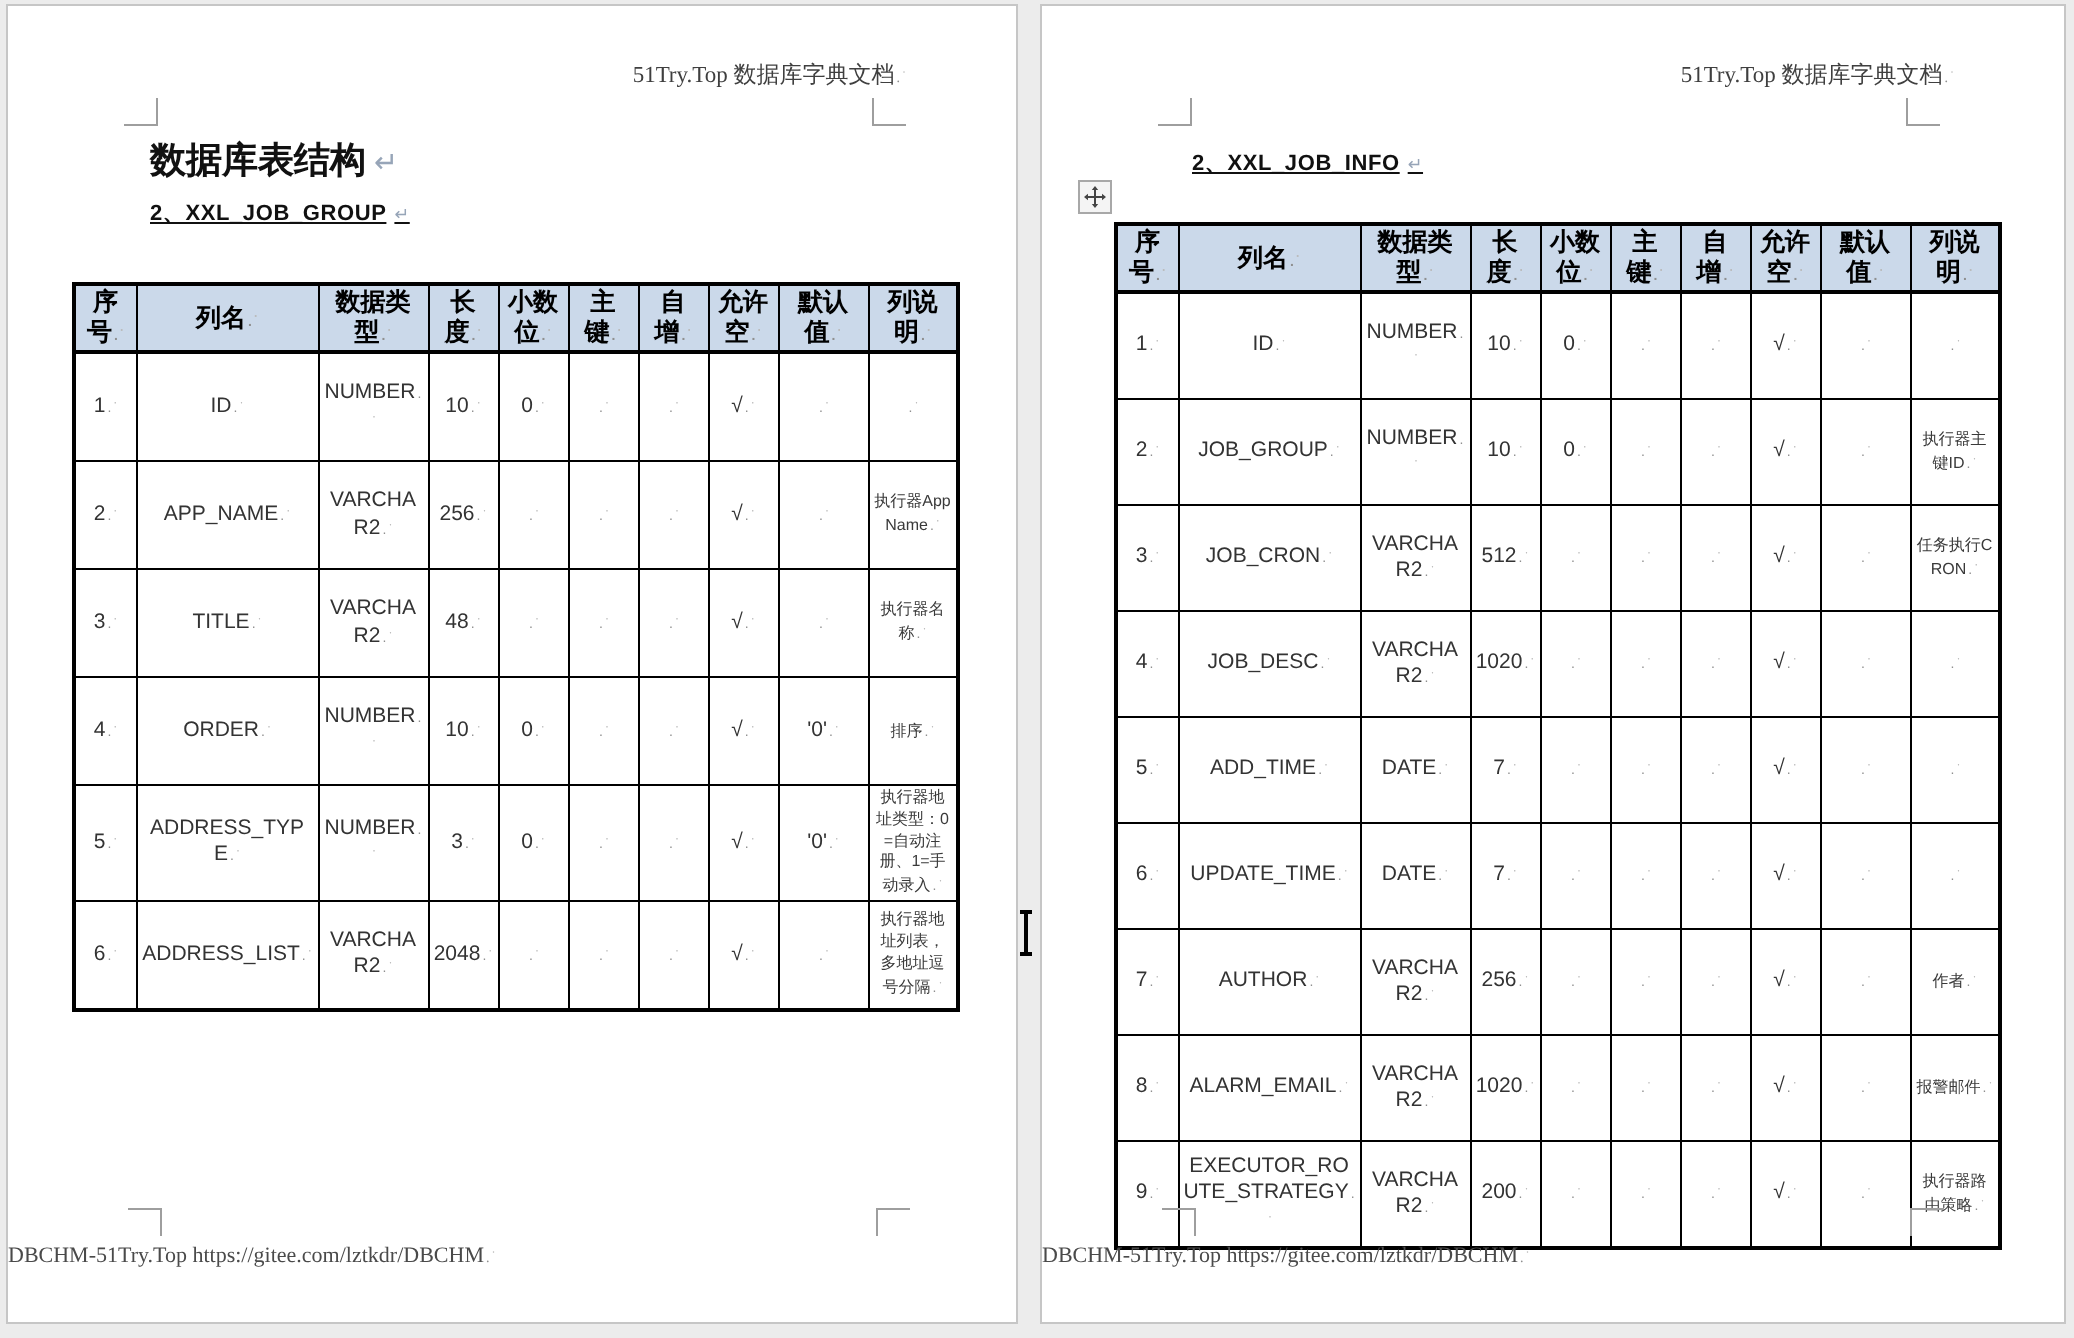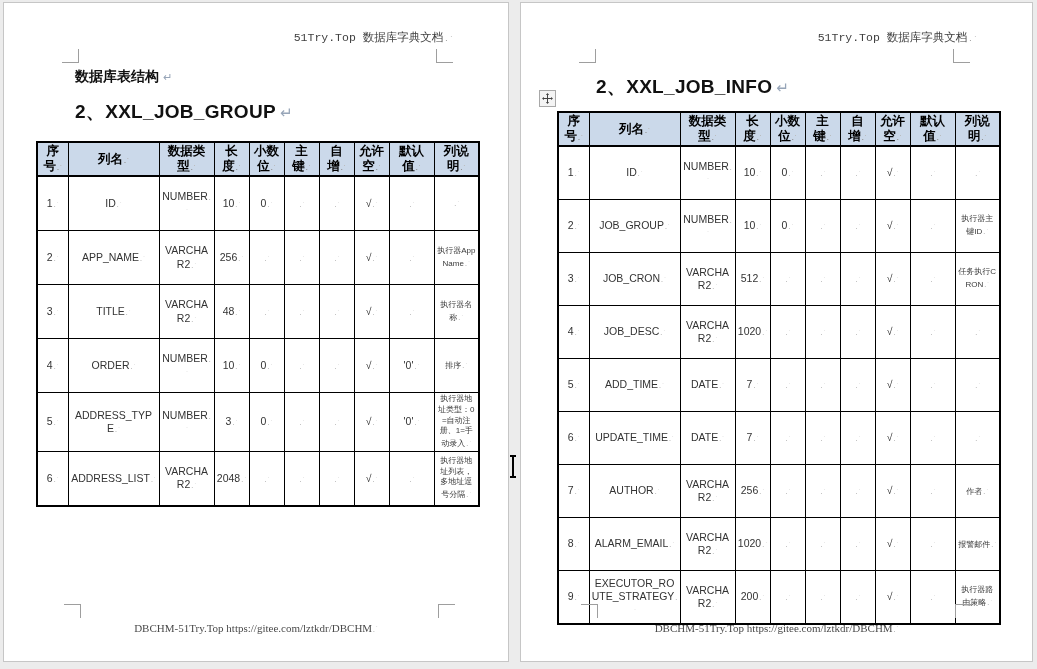--- a/index.html
+++ b/index.html
@@ -2,33 +2,33 @@
 <html><head>
 <meta charset="utf-8">
 <style>
   html,body{margin:0;padding:0;}
   body{width:1037px;height:669px;font-family:"Liberation Sans",sans-serif;}
   .canvas{position:relative;width:1037px;height:669px;background:#ececec;overflow:hidden;}
   .page{position:absolute;top:2px;height:660px;background:#fff;border:1px solid #c6c6c6;box-sizing:border-box;}
   .page-left{left:3px;width:506px;}
   .page-right{left:520px;width:513px;}
 
-  .pg-header{position:absolute;top:27px;right:55px;font-family:Liberation Mono, monospace;
+  .pg-header{position:absolute;top:27px;right:55px;font-family:Liberation Serif, serif;
              font-size:11.5px;color:#3f3f3f;white-space:nowrap;margin-left:36px;}
-  .pg-footer{position:absolute;top:619px;left:0;width:100%;text-align:center;
+  .pg-footer{position:absolute;top:619px;left:0;width:100%;
              font-family:"Liberation Serif",serif;font-size:11px;color:#4a4a4a;}
 
   .crop{position:absolute;width:16px;height:13px;}
   .crop.tl{border-right:1px solid #9e9e9e;border-bottom:1px solid #9e9e9e;left:58px;top:46px;}
   .crop.tr{border-left:1px solid #9e9e9e;border-bottom:1px solid #9e9e9e;left:432px;top:46px;}
   .crop.bl{border-right:1px solid #9e9e9e;border-top:1px solid #9e9e9e;left:60px;top:601px;}
   .crop.br{border-left:1px solid #9e9e9e;border-top:1px solid #9e9e9e;left:434px;top:601px;}
 
-  .h-doc{position:absolute;left:71px;top:65px;margin:0;font-size:14px;font-weight:bold;color:#111;text-align:right;}
-  .h-sec{position:absolute;margin:0;font-size:19px;font-weight:bold;color:#111;letter-spacing:.3px;}
+  .h-doc{position:absolute;left:71px;top:65px;margin:0;font-size:18px;font-weight:bold;color:#111;text-align:right;}
+  .h-sec{position:absolute;margin:0;font-size:11px;font-weight:bold;color:#111;letter-spacing:.3px;text-decoration:underline;}
   .h-sec.s1{left:71px;top:96px;}
   .h-sec.s2{left:75px;top:71px;}
   .ret{color:#97a5b8;font-size:.8em;font-weight:normal;margin-left:4px;}
 
   table.dbt{position:absolute;border-collapse:collapse;table-layout:fixed;border:2px solid #000;background:#fff;}
   .page-left  table.dbt{left:32px;top:138px;}
   .page-right table.dbt{left:36px;top:108px;}
   table.dbt th{background:#cbd9ea;font-size:12.5px;font-weight:bold;color:#000;
                border:1px solid #000;border-bottom:2px solid #000;padding:1px 3px;
                text-align:center;vertical-align:middle;line-height:1.2;height:30px;}

